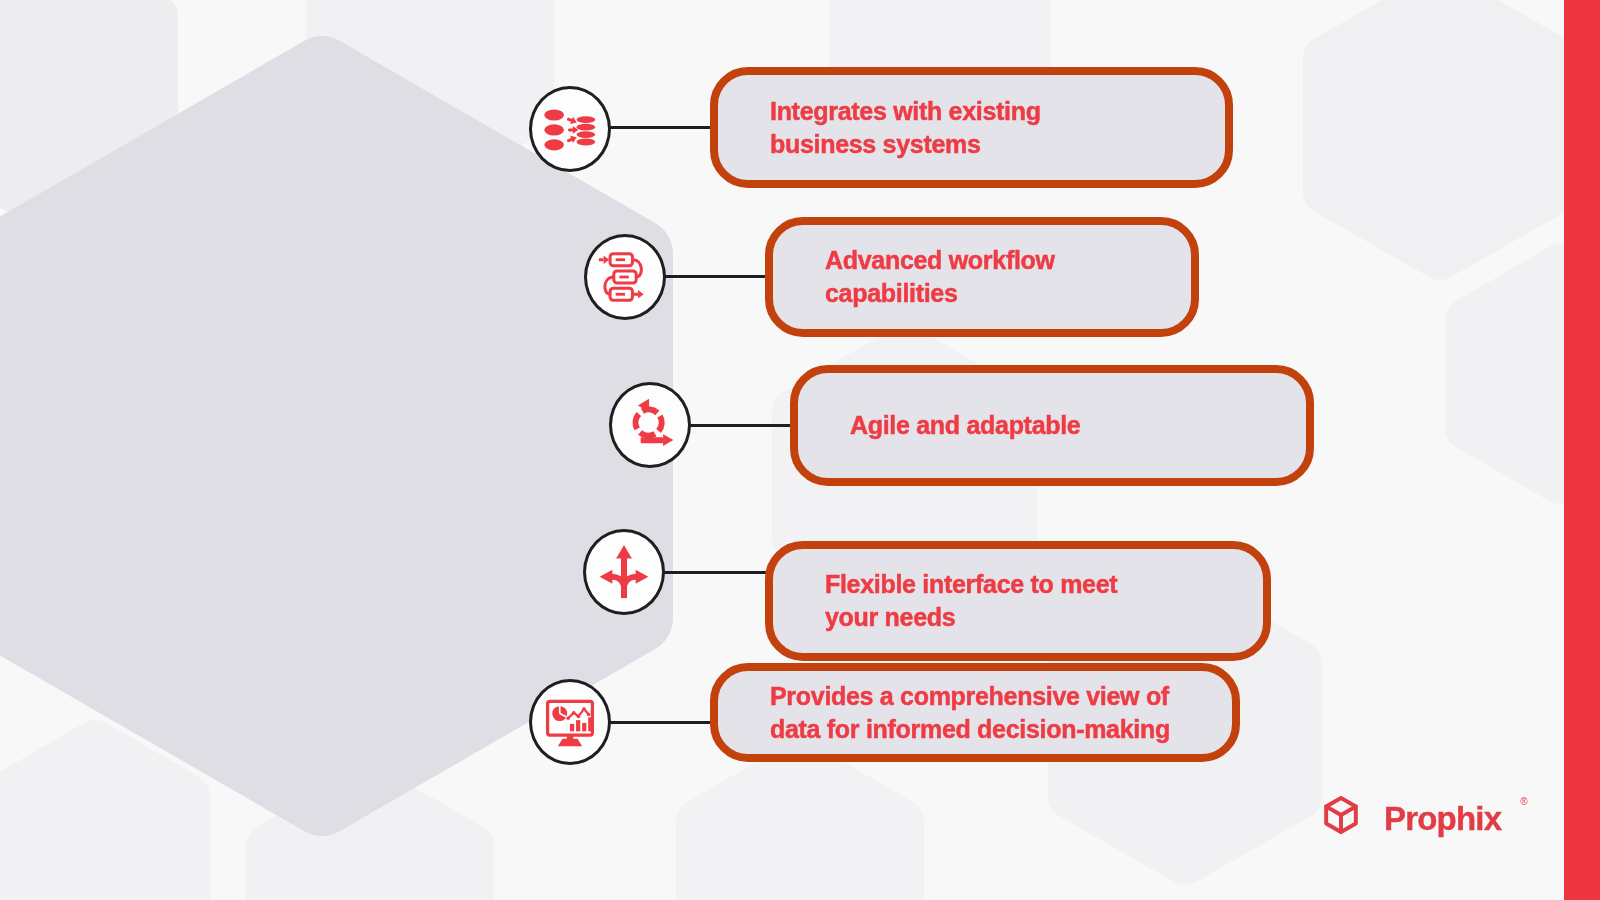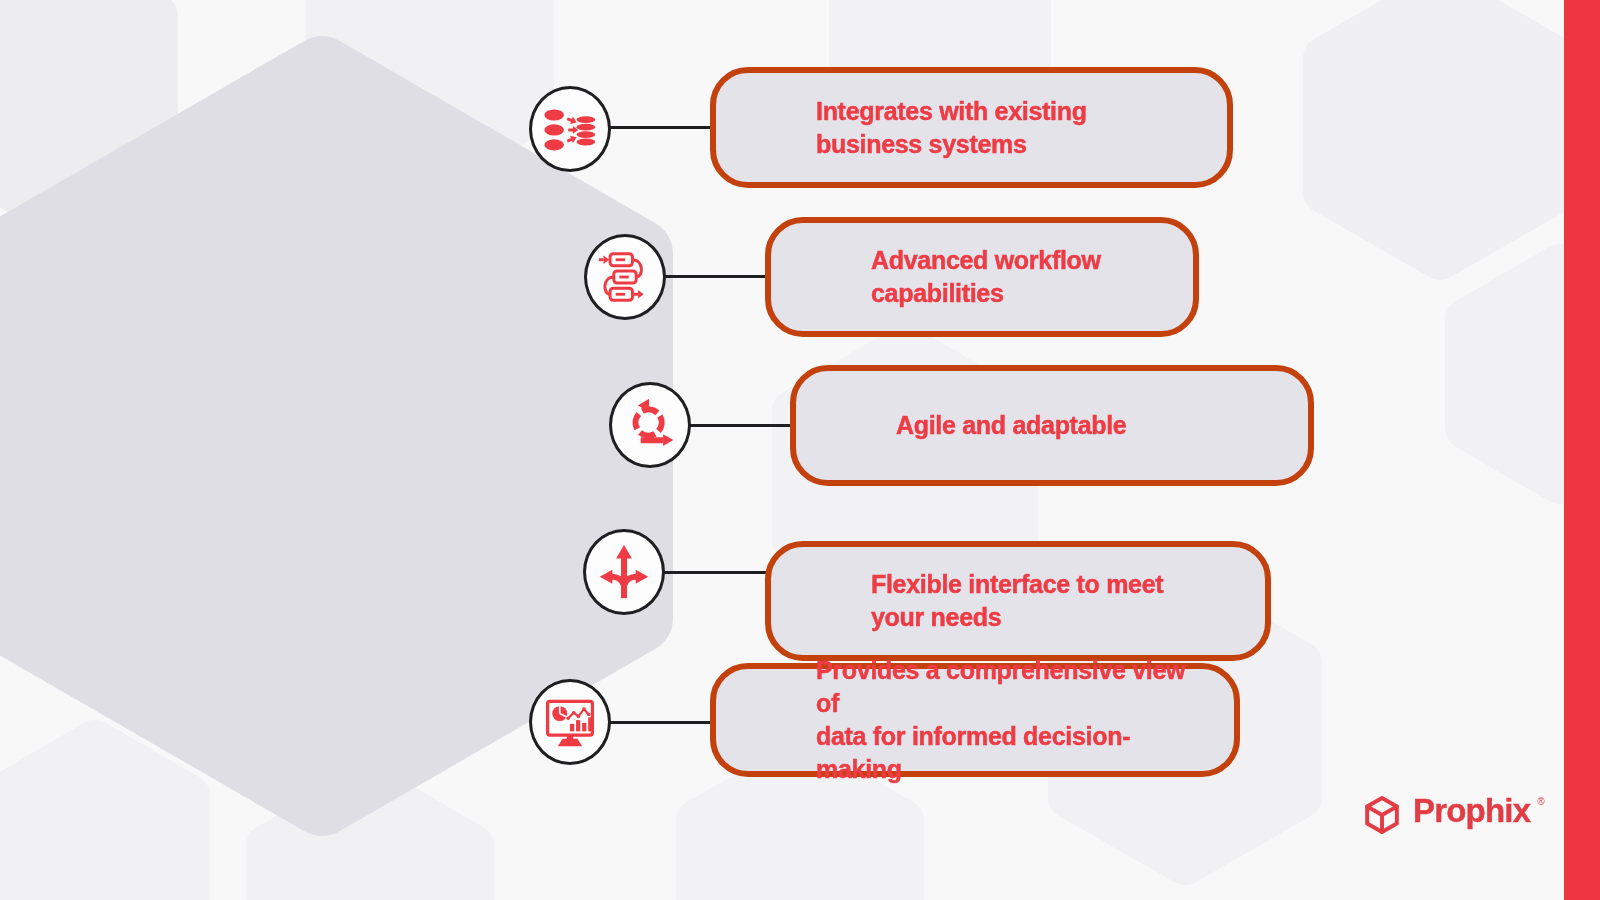--- a/index.html
+++ b/index.html
@@ -42,23 +42,23 @@
 
   .connector {
     position: absolute;
     height: 3px;
     background: #1f1e21;
   }
 
   .factor-box {
     position: absolute;
     background: #e4e3ea;
-    border: 6px solid #c2410c;
+    border: 8px solid #c2410c;
     border-radius: 38px;
-    display: flex; align-items: center; padding-left: 48px;
+    display: flex; align-items: center;
   }
 
   .factor-label {
     padding-left: 52px;
     padding-right: 20px;
     font-size: 25px;
     line-height: 33px;
     font-weight: bold;
     letter-spacing: -0.3px;
     color: #ee3b44;
@@ -68,22 +68,22 @@
 
   .side-bar {
     position: absolute;
     left: 1564px; top: 0;
     width: 36px; height: 900px;
     background: #ee3640;
   }
 
   .brand {
     position: absolute;
-    left: 1361px; top: 792px;
-    display: flex; align-items: flex-start; gap: 10px;
+    left: 1320px; top: 792px;
+    display: flex; align-items: flex-end; gap: 22px;
   }
   .brand-name {
     font-size: 33px;
     font-weight: bold;
     letter-spacing: -0.8px;
     color: #e23c45;
     -webkit-text-stroke: 0.4px #e23c45;
   }
   .brand-reg {
     font-size: 10px;
@@ -221,21 +221,21 @@
       <circle cx="4" cy="-10" r="1.9" fill="#ee3b44"></circle>
       <circle cx="9" cy="-6" r="1.9" fill="#ee3b44"></circle>
       <circle cx="15" cy="-14" r="1.9" fill="#ee3b44"></circle>
       <circle cx="20" cy="-8" r="1.9" fill="#ee3b44"></circle>
       <rect x="0" y="2" width="4.5" height="8" fill="#ee3b44"></rect>
       <rect x="6.5" y="-2" width="4.5" height="12" fill="#ee3b44"></rect>
       <rect x="13" y="1" width="4.5" height="9" fill="#ee3b44"></rect>
       <rect x="19.5" y="-5" width="4.5" height="15" fill="#ee3b44"></rect>
     </svg>
   </div>
-  <div class="factor-box" style="left:710px; top:663px; width:530px; height:114px;">
+  <div class="factor-box" style="left:710px; top:663px; width:530px; height:99px;">
     <div class="factor-label">Provides a comprehensive view of
 data for informed decision-making</div>
   </div>
 
   <div class="brand">
     <svg width="42" height="46" viewBox="-16 -16 32 32">
       <g fill="none" stroke="#e23c45" stroke-width="3" stroke-linejoin="round" stroke-linecap="round">
         <polygon points="0,-13 11.3,-6.5 11.3,6.5 0,13 -11.3,6.5 -11.3,-6.5"></polygon>
         <path d="M -11.3,-6.5 L 0,0 L 11.3,-6.5 M 0,0 L 0,13"></path>
       </g>

